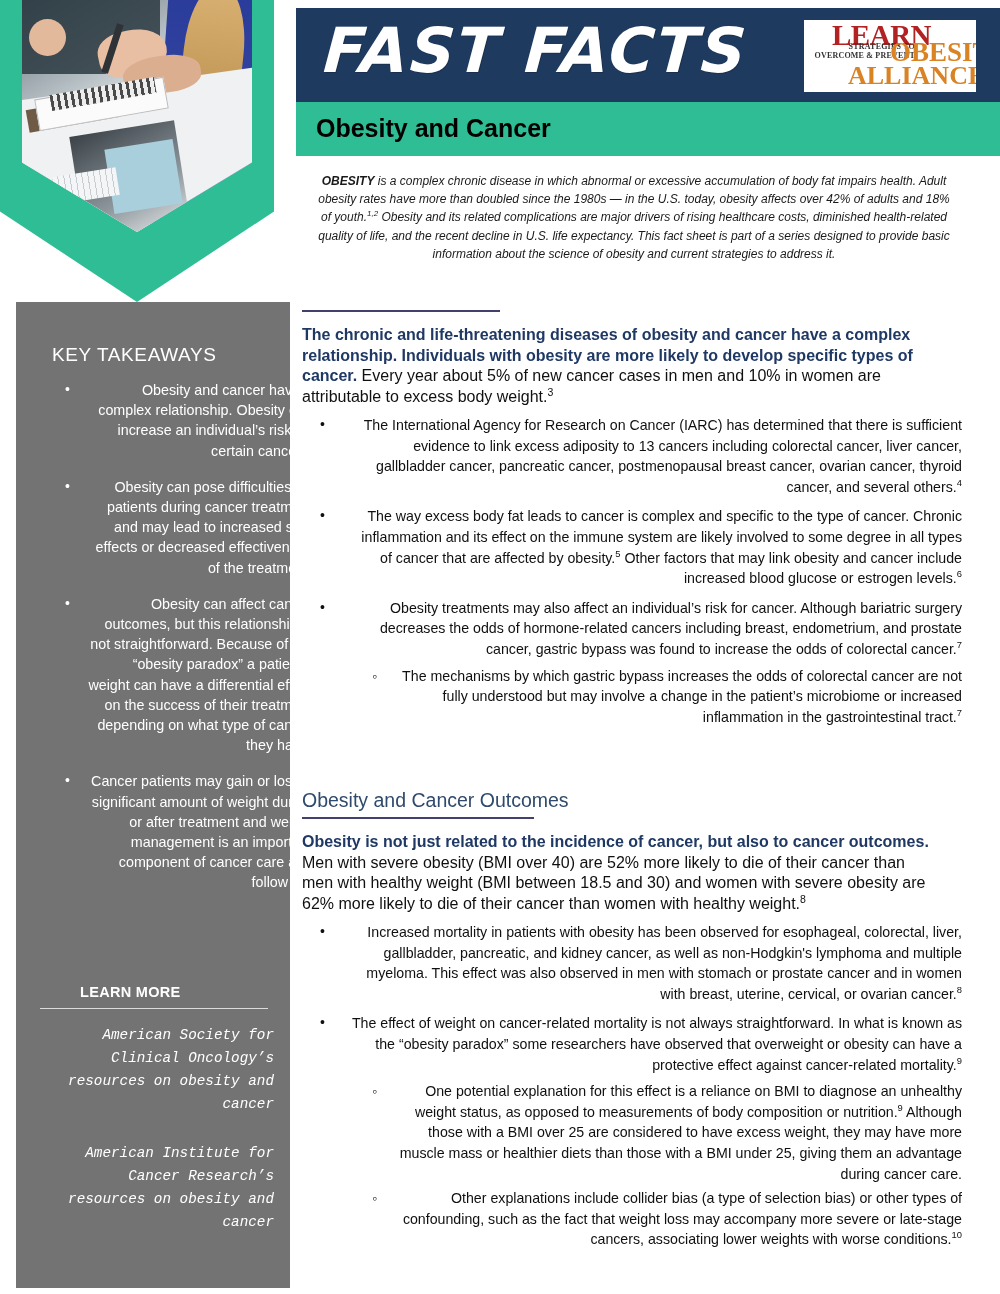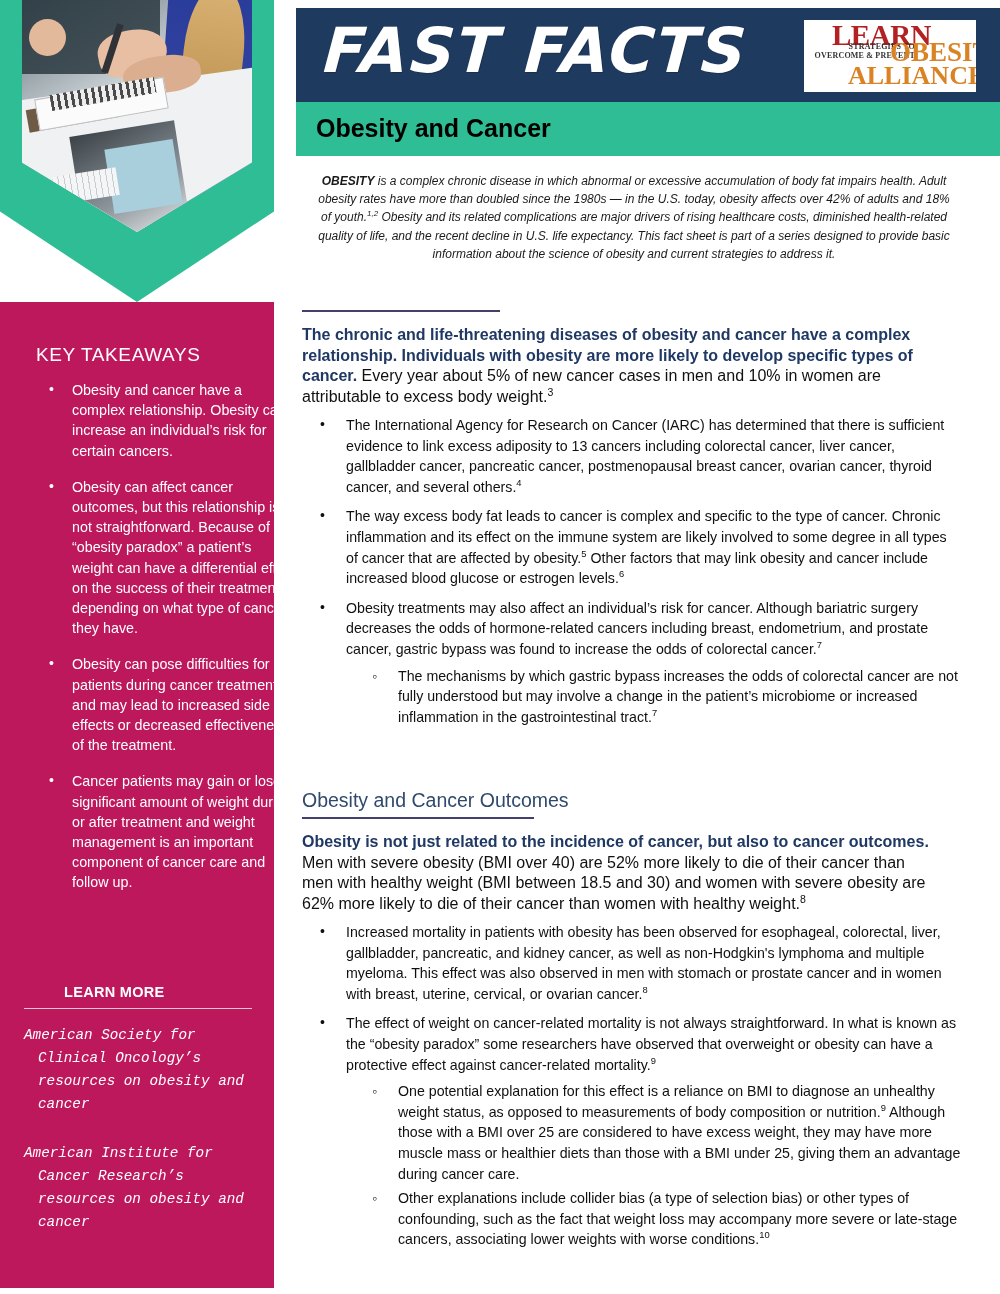--- a/index.html
+++ b/index.html
@@ -148,26 +148,27 @@
   .ph-note2 { position:absolute; left:2%; top:44%; width:40%; height:10%; background:#6f5a45; transform:rotate(-10deg); }
   .ph-spiral { position:absolute; left:12%; top:37%; width:46%; height:7%; background:repeating-linear-gradient(90deg,#4a4a4a 0 3px,#ededed 3px 7px); transform:rotate(-10deg); }
   .ph-lap { position:absolute; left:24%; top:55%; width:46%; height:46%; background:linear-gradient(160deg,#3b4349 0%,#8d969c 60%,#e4e7e8 100%); transform:rotate(-9deg); }
   .ph-screen { position:absolute; left:38%; top:62%; width:30%; height:28%; background:#a9cfdd; transform:rotate(-9deg); }
   .ph-keys { position:absolute; left:14%; top:74%; width:28%; height:12%; background:repeating-linear-gradient(90deg,#f4f5f6 0 5px,#c8ccce 5px 6px); transform:rotate(-9deg); }
   .ph-pen { position:absolute; left:38%; top:10%; width:3%; height:22%; background:#2f3337; transform:rotate(18deg); }
 
   
   .sidebar {
     position: absolute;
-    left: 0px;
+    left: 16px;
     top: 302px;
     width: 274px;
     height: 986px;
-    background: #be185d;
-    color: #ffffff;
+    background: #737373;
+    color: #ffffff;
+    text-align: right;
   }
   .sidebar-title {
     position: absolute;
     left: 36px;
     top: 42px;
     font-size: 19px;
     letter-spacing: 0.6px;
     color: #ffffff;
     font-family: "Liberation Sans", sans-serif;
   }
@@ -281,20 +282,21 @@
     margin: 4px 0 0 0;
     padding: 0;
   }
   ul.bullets > li {
     position: relative;
     padding-left: 44px;
     font-size: 14.2px;
     line-height: 20.6px;
     color: #101010;
     margin-bottom: 9px;
+    text-align: right;
   }
   ul.bullets > li::before {
     content: "\2022";
     position: absolute;
     left: 18px;
     top: -1px;
     font-size: 14px;
   }
   ul.subbullets {
     list-style: none;
@@ -357,22 +359,22 @@
 
 <div class="intro">
   <b>OBESITY</b><span> is a complex chronic disease in which abnormal or excessive accumulation of body fat impairs health. Adult obesity rates have more than doubled since the 1980s — in the U.S. today, obesity affects over 42% of adults and 18% of youth.</span><sup>1,2</sup><span> Obesity and its related complications are major drivers of rising healthcare costs, diminished health-related quality of life, and the recent decline in U.S. life expectancy. This fact sheet is part of a series designed to provide basic information about the science of obesity and current strategies to address it.</span>
 </div>
 
 <div class="sidebar">
   <div class="sidebar-title">KEY TAKEAWAYS</div>
 
   <ul class="takeaways">
     <li>Obesity and cancer have a complex relationship. Obesity can increase an individual’s risk for certain cancers.</li>
+    <li>Obesity can pose difficulties for patients during cancer treatment and may lead to increased side effects or decreased effectiveness of the treatment.</li>
     <li>Obesity can affect cancer outcomes, but this relationship is not straightforward. Because of the “obesity paradox” a patient’s weight can have a differential effect on the success of their treatment depending on what type of cancer they have.</li>
-    <li>Obesity can pose difficulties for patients during cancer treatment and may lead to increased side effects or decreased effectiveness of the treatment.</li>
     <li>Cancer patients may gain or lose a significant amount of weight during or after treatment and weight management is an important component of cancer care and follow up.</li>
   </ul>
 
   <div class="learn-more-title">LEARN MORE</div>
   <div class="learn-more-rule"></div>
   <div class="learn-more-list">
     <div class="lm">American Society for Clinical Oncology’s resources on obesity and cancer</div>
     <div class="lm">American Institute for Cancer Research’s resources on obesity and cancer</div>
   </div>
 </div>

